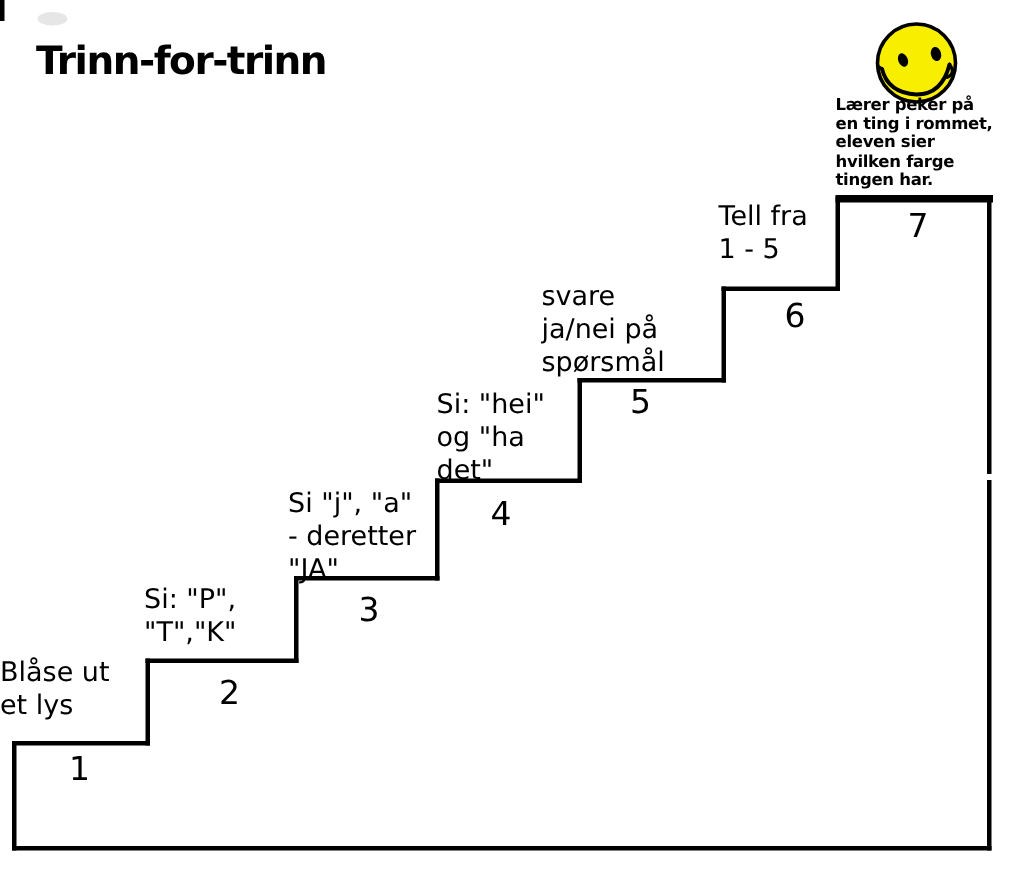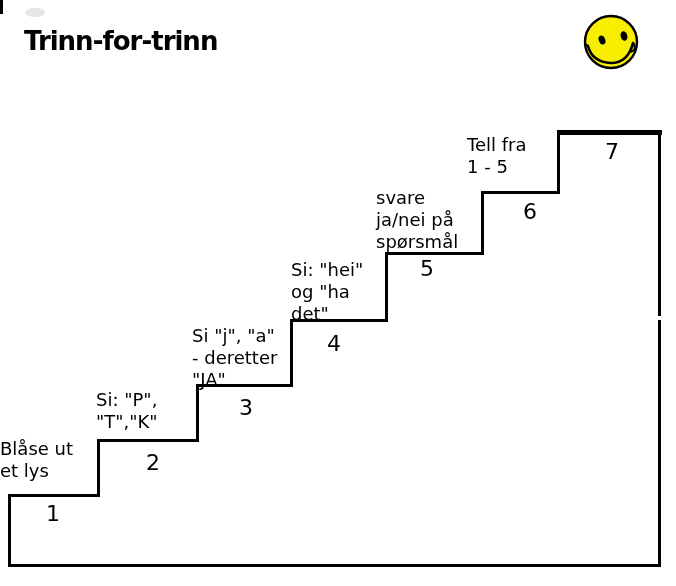--- a/index.html
+++ b/index.html
@@ -49,20 +49,25 @@
 
   <svg class="smiley" width="64" height="60" viewBox="0 0 64 60">
     <circle cx="31" cy="30" r="26" fill="#f8ef00" stroke="#000" stroke-width="2.4"></circle>
     <ellipse cx="22" cy="28" rx="3.2" ry="4.6" fill="#000" transform="rotate(-22 22 28)"></ellipse>
     <ellipse cx="44" cy="24" rx="3.4" ry="4.8" fill="#000" transform="rotate(-14 44 24)"></ellipse>
     <path d="M8,34 Q12,50 31,51 Q48,51 53,31" fill="none" stroke="#000" stroke-width="2.6" stroke-linecap="round"></path>
     <path d="M53,31 q4.5,6 -1.5,8.5" fill="none" stroke="#000" stroke-width="2.2" stroke-linecap="round"></path>
     <path d="M8,34 l-2.5,-1.5" fill="none" stroke="#000" stroke-width="2.2" stroke-linecap="round"></path>
   </svg>
 
+  <div class="smiley-caption">Lærer peker på
+en ting i rommet,
+eleven sier
+hvilken farge
+tingen har.</div>
 
   <div class="ln" style="left:8px;  top:494px; width:3px;  height:73px;"></div>
   <div class="ln" style="left:8px;  top:494px; width:92px; height:3px;"></div>
   <div class="ln" style="left:97px; top:439px; width:3px;  height:58px;"></div>
   <div class="ln" style="left:97px; top:439px; width:102px;height:3px;"></div>
   <div class="ln" style="left:196px;top:384px; width:3px;  height:58px;"></div>
   <div class="ln" style="left:196px;top:384px; width:97px; height:3px;"></div>
   <div class="ln" style="left:290px;top:319px; width:3px;  height:68px;"></div>
   <div class="ln" style="left:290px;top:319px; width:98px; height:3px;"></div>
   <div class="ln" style="left:385px;top:252px; width:3px;  height:70px;"></div>
@@ -78,24 +83,24 @@
   <div class="step-label" style="left:0; top:438px;">Blåse ut
 et lys</div>
   <div class="step-label" style="left:96px; top:389px;">Si: "P",
 "T","K"</div>
   <div class="step-label" style="left:192px;top:325px;">Si "j", "a"
 - deretter
 "JA"</div>
   <div class="step-label" style="left:291px;top:259px;">Si: "hei"
 og "ha
 det"</div>
-  <div class="step-label" style="left:376px;top:187px;">svare
+  <div class="step-label" style="left:361px;top:187px;">svare
 ja/nei på
 spørsmål</div>
-  <div class="step-label" style="left:467px;top:134px;">Tell fra
+  <div class="step-label" style="left:479px;top:134px;">Tell fra
 1 - 5</div>
 
   <div class="step-num" style="left:38px; top:503px;">1</div>
   <div class="step-num" style="left:138px;top:452px;">2</div>
   <div class="step-num" style="left:231px;top:397px;">3</div>
   <div class="step-num" style="left:319px;top:333px;">4</div>
   <div class="step-num" style="left:412px;top:258px;">5</div>
   <div class="step-num" style="left:515px;top:201px;">6</div>
   <div class="step-num" style="left:597px;top:141px;">7</div>
 

